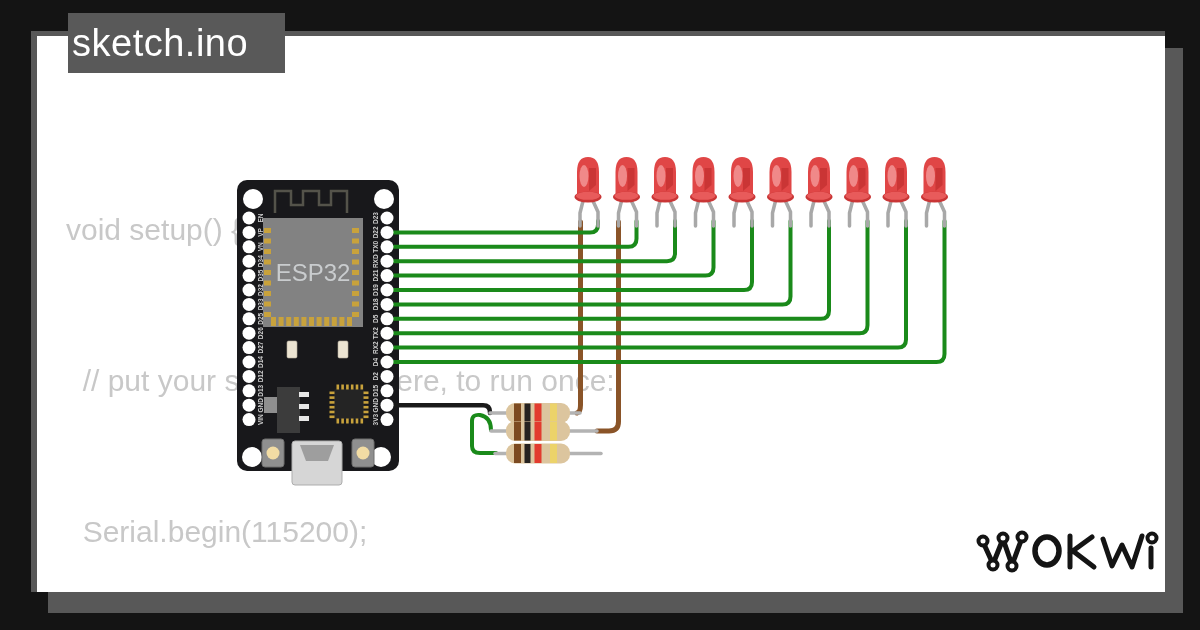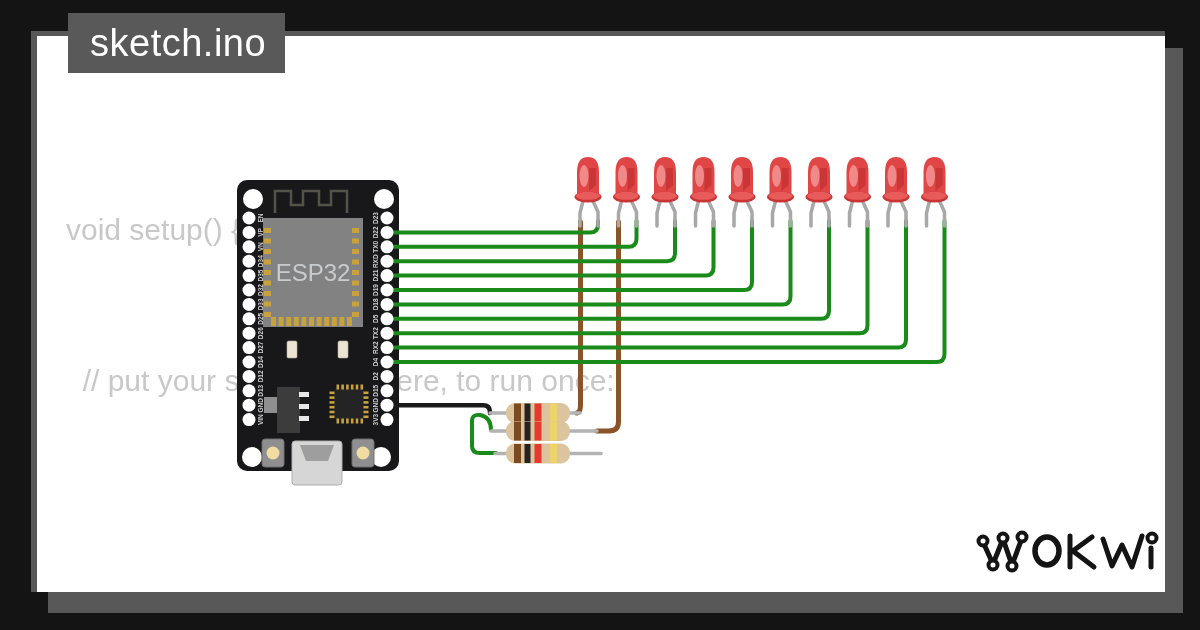--- a/index.html
+++ b/index.html
@@ -5,21 +5,21 @@
   html,body{margin:0;padding:0;background:#141414;}
   .stage{position:relative;width:1200px;height:630px;overflow:hidden;
          background:#141414;font-family:"Liberation Sans",sans-serif;}
   .card-shadow{position:absolute;left:48px;top:48px;width:1135px;height:565px;
          background:#585858;z-index:0;}
   .editor-card{position:absolute;left:31px;top:31px;width:1134px;height:561px;
          background:#ffffff;border-left:6px solid #585858;border-top:5px solid #585858;
          box-sizing:border-box;z-index:1;}
   .file-tab{position:absolute;left:68px;top:13px;width:217px;height:60px;
          background:#595959;color:#ffffff;font-size:38px;display:flex;align-items:center;
-         padding-left:22px;box-sizing:border-box;z-index:5;letter-spacing:0.5px;}
+         padding-left:4px;box-sizing:border-box;z-index:5;letter-spacing:0.5px;}
   .code-editor{position:absolute;left:66px;top:103px;z-index:2;
          font-size:30px;line-height:48px;color:#c8c8c8;white-space:pre;}
   .code-line{height:48px;margin-top:7px;}
   #circuit{position:absolute;left:0;top:0;z-index:3;}
   #wokwi-logo{position:absolute;left:965px;top:515px;z-index:4;}
 </style>
 </head>
 <body>
 
 <div class="stage">
@@ -27,20 +27,21 @@
   <div class="card-shadow"></div>
   <div class="editor-card"></div>
 
   <div class="file-tab">
     <span>sketch.ino</span>
   </div>
 
   <div class="code-editor">
     <div class="code-line">void setup() {</div>
     <div class="code-line">  // put your setup code here, to run once:</div>
+    <div class="code-line">  Serial.begin(115200);</div>
     
     
     
     
     
     
     
   </div>
 
   <svg id="circuit" width="1200" height="630" viewBox="0 0 1200 630">

